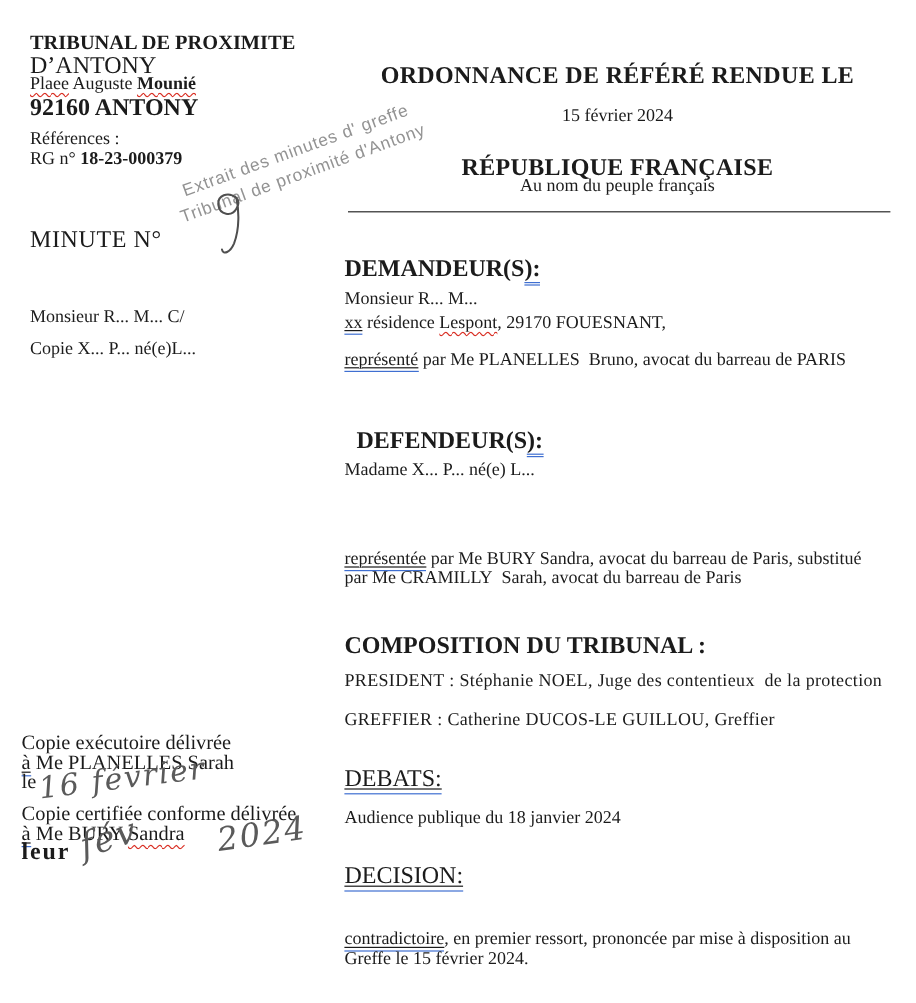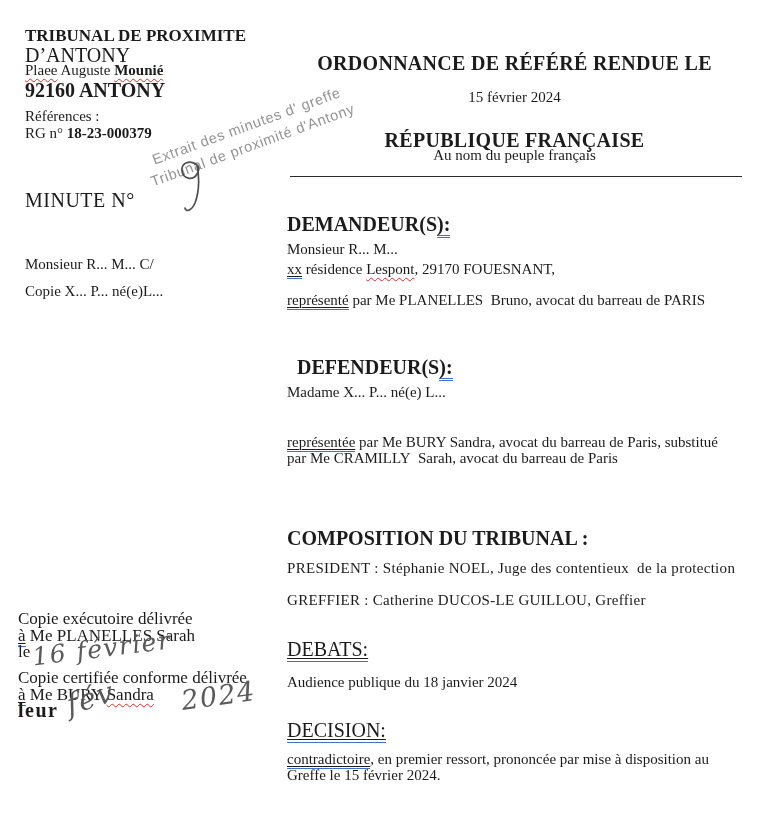--- a/index.html
+++ b/index.html
@@ -7,21 +7,21 @@
         font-family:"Liberation Serif","DejaVu Serif",serif;color:#1b1b1b;}
   .ln{position:absolute;font-family:"Liberation Serif","DejaVu Serif",serif;font-size:15.5px;
       color:#1b1b1b;white-space:nowrap;line-height:1.18;}
   .b{font-weight:700;}
   .fs14{font-size:17px;}
   .fs15{font-size:15px;}
   .fs16{font-size:20px;}
   .fs17{font-size:17px;}
   .ctr{width:455px;text-align:center;}
   .ls03{letter-spacing:.3px;}
-  .wrap{white-space:pre-line;line-height:1.06;}
+  .wrap{white-space:pre-line;line-height:1.06;margin-top:24px;}
   .red-wavy{text-decoration:underline;text-decoration-style:wavy;text-decoration-color:#d93025;
             text-decoration-thickness:1px;text-underline-offset:3px;text-align:right;}
   .gram{text-decoration:underline;text-decoration-thickness:1px;text-underline-offset:2px;
         border-bottom:1px solid #3f6fd1;padding-bottom:1px;}
   .gram2{border-bottom:3px double #3f6fd1;}
   .hline{position:absolute;border-top:1.4px solid #2a2a2a;height:0;}
   .stamp{position:absolute;left:150px;top:114px;transform:rotate(-20deg);
          font-family:"Liberation Sans","DejaVu Sans",sans-serif;color:#939393;
          font-size:14.5px;letter-spacing:.7px;line-height:20px;white-space:nowrap;}
   .stamp .l2{margin-left:-9px;}

